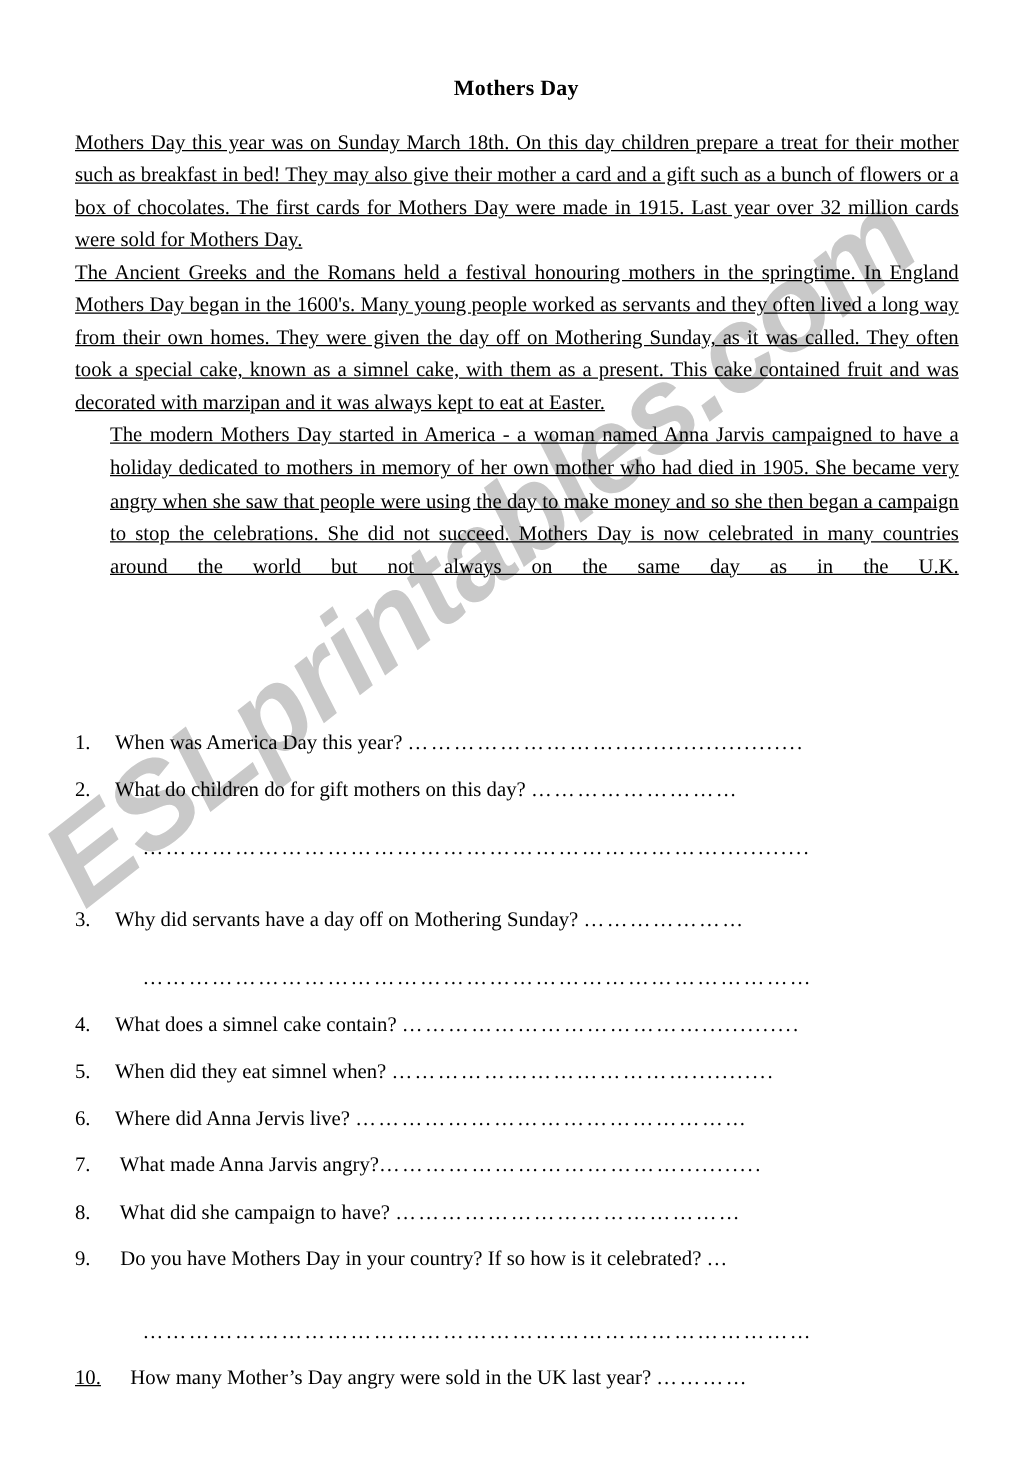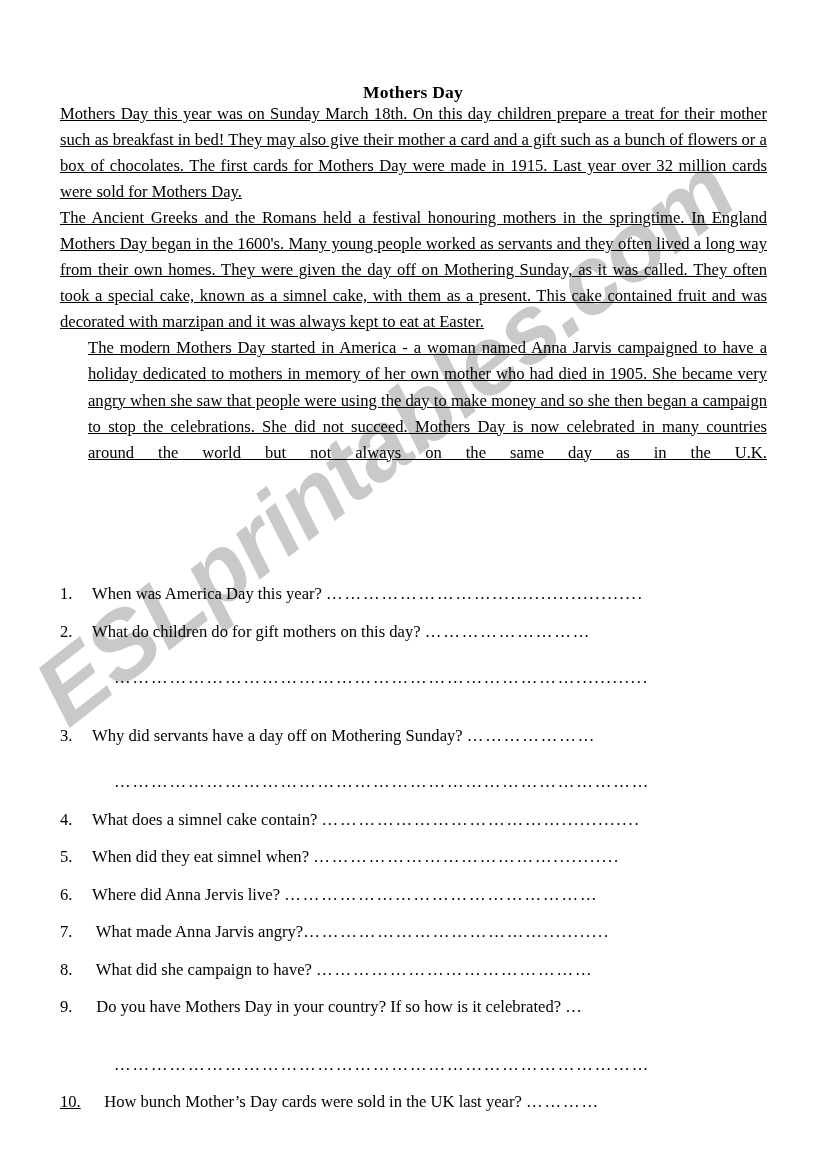--- a/index.html
+++ b/index.html
@@ -63,21 +63,20 @@
 
   .title {
     position: absolute;
     left: 60px;
     top: 60px;
     width: 706px;
     text-align: center;
     font-size: 17.5px;
     font-weight: bold;
     letter-spacing: 0.2px;
-    margin-top: 22px;
   }
 
   .article {
     position: absolute;
     left: 60px;
     top: 101px;
     width: 707px;
     font-size: 16.6px;
     line-height: 26.05px;
     text-align: justify;
@@ -225,18 +224,18 @@
         <span class="q-body"><span class="q-text"> Do you have Mothers Day in your country? If so how is it celebrated? </span><span class="dots">…</span></span>
       </div>
       <div class="gap-md"></div>
       <div class="cont-row">
         <span class="cont-spacer"></span>
         <span class="cont-dots">……………………………………………………………………………</span>
       </div>
 
       <div class="q-row">
         <span class="q-num wide">10.</span>
-        <span class="q-body"><span class="q-text"> How bunch Mother’s Day cards were sold in the UK last year? </span><span class="dots">…………</span></span>
+        <span class="q-body"><span class="q-text"> How many Mother’s Day angry were sold in the UK last year? </span><span class="dots">…………</span></span>
       </div>
 
     </div>
   </div>
 </div>
 
 </body></html>

